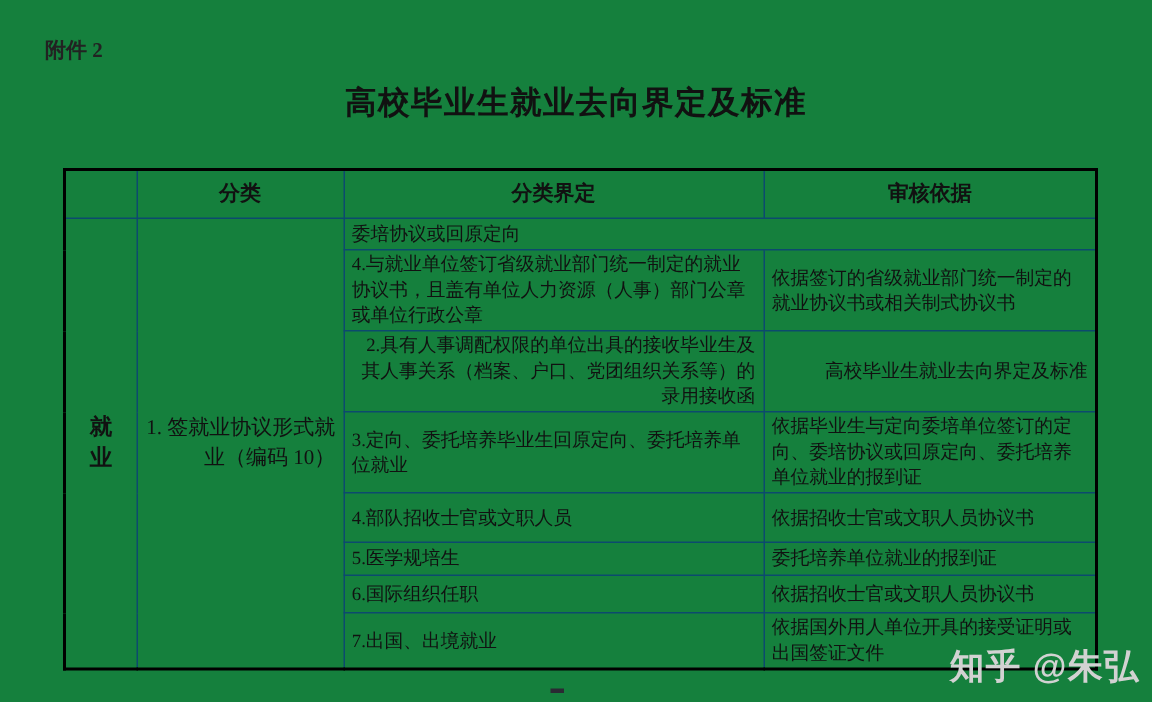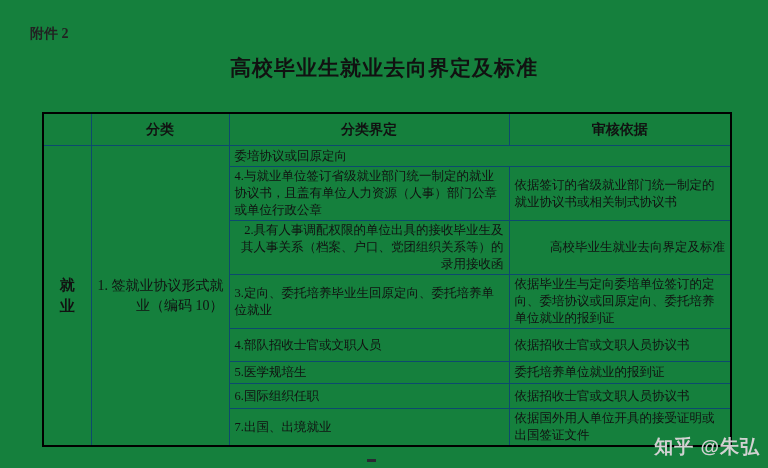--- a/index.html
+++ b/index.html
@@ -77,21 +77,21 @@
   tr.r2 td { height: 49px; text-align: right; }
   tr.r3 td { height: 49px; }
   tr.r4 td { height: 30px; }
   tr.r5 td { height: 19px; }
   tr.r6 td { height: 22px; }
   tr.r7 td { height: 29px; }
   .watermark {
     position: absolute;
     right: 8px;
     bottom: 8px;
-    font-size: 19px;
+    font-size: 23px;
     font-weight: bold;
     color: #d2d2d2;
     letter-spacing: 1px;
     font-family: "Liberation Sans", "DejaVu Sans", sans-serif;
   }
   .page-number-partial-mark {
     position: absolute;
     left: 367px;
     top: 459px;
     width: 9px;

